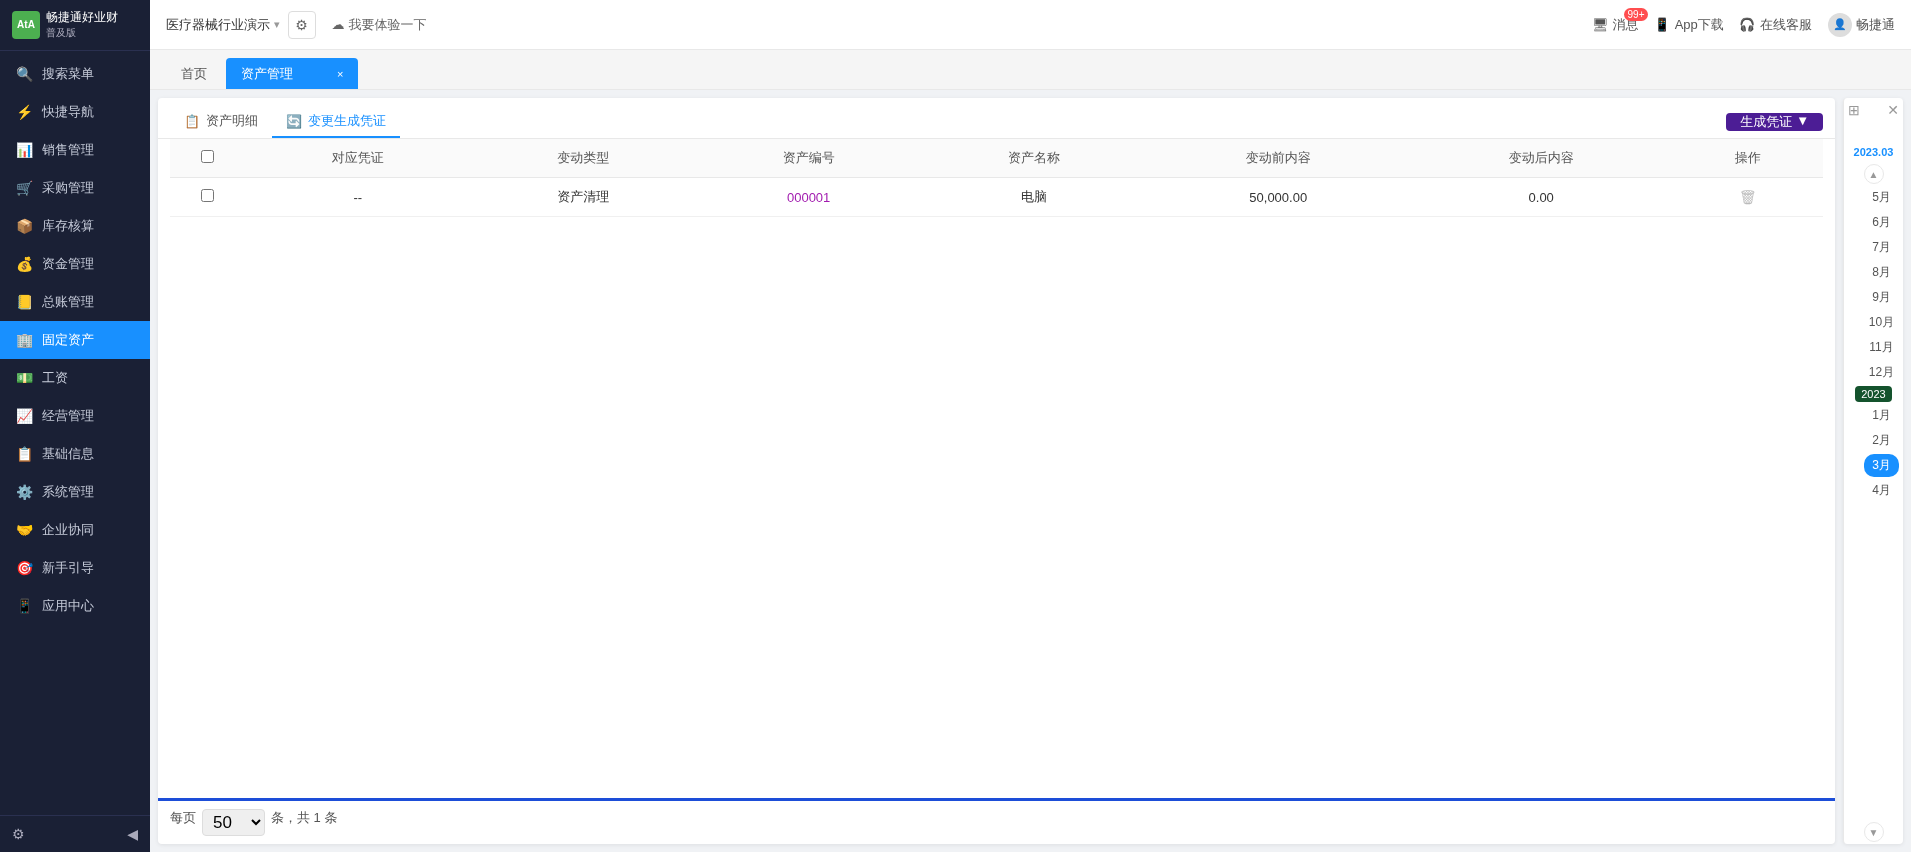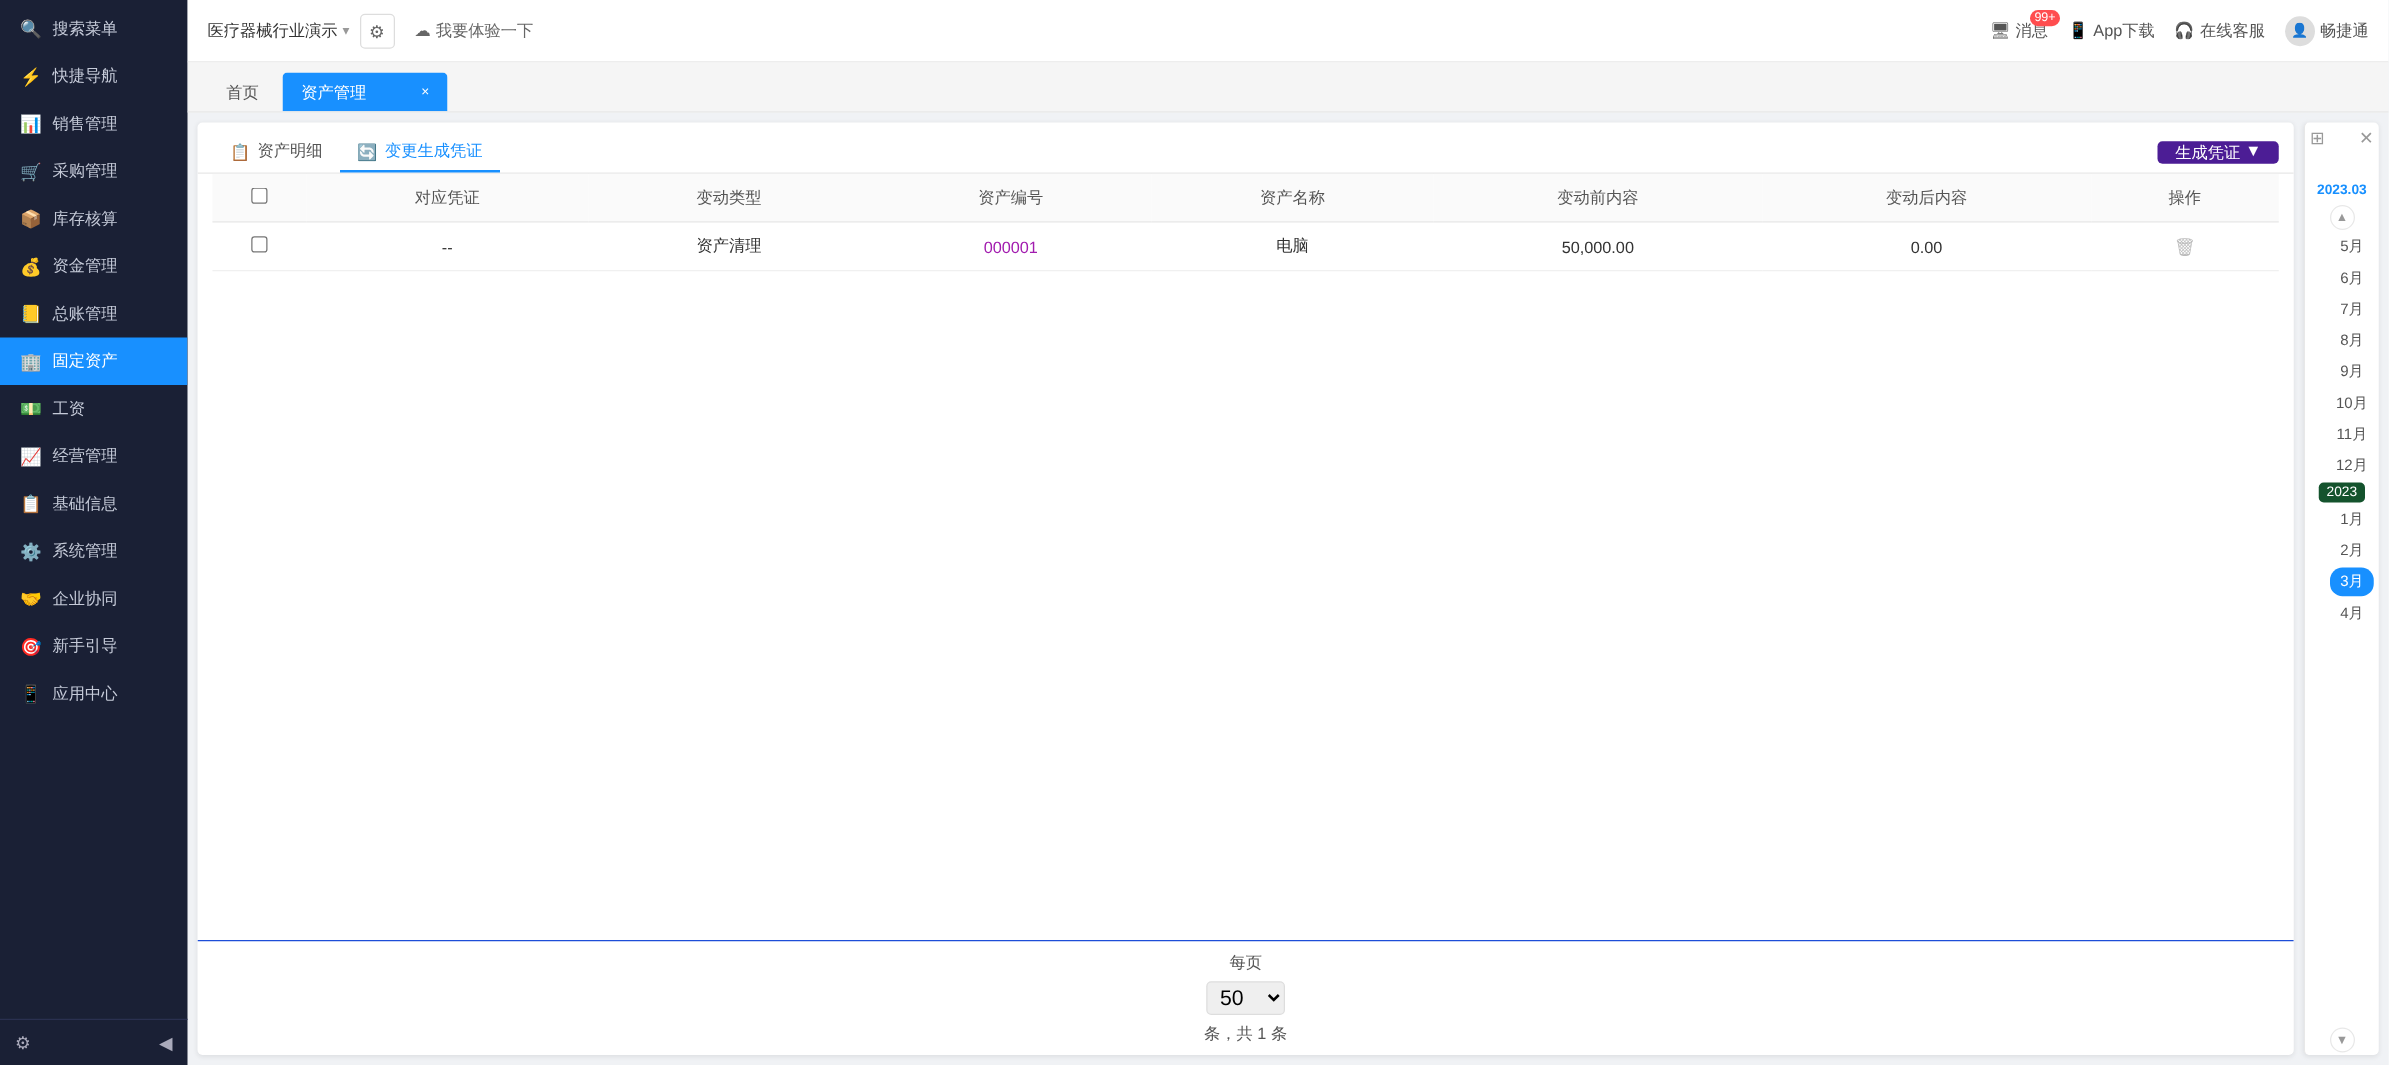--- a/index.html
+++ b/index.html
@@ -289,26 +289,24 @@
     .delete-icon {
       color: #bbb;
       cursor: pointer;
       font-size: 14px;
     }
 
     
     .pagination {
       padding: 8px 12px;
       display: flex;
-      align-items: center;
       gap: 6px;
       font-size: 13px;
       color: #555;
-      border-top: 1px solid #1d4ed8;
-      flex-direction: column;
+      border-top: 3px solid #1d4ed8;
     }
     .page-size-select {
       border: 1px solid #ddd;
       border-radius: 4px;
       padding: 2px 6px;
       font-size: 17px;
     }
 
     
     .right-panel {
@@ -377,20 +375,29 @@
       border-radius: 4px;
       padding: 2px 6px;
       font-size: 11px;
       cursor: pointer;
     }
   </style>
 </head>
 <body>
 
 <div class="sidebar">
+  <div class="sidebar-header">
+    <div class="sidebar-logo-icon">
+      <span>AtA</span>
+    </div>
+    <div>
+      <div class="sidebar-title">畅捷通好业财</div>
+      <div class="sidebar-subtitle">普及版</div>
+    </div>
+  </div>
 
   <div class="sidebar-nav" id="sidebar-nav-list">
   <div class="nav-item">
       <span class="nav-icon">🔍</span>
       <span>搜索菜单</span>
     </div>
       <div class="nav-item">
       <span class="nav-icon">⚡</span>
       <span>快捷导航</span>
     </div>

